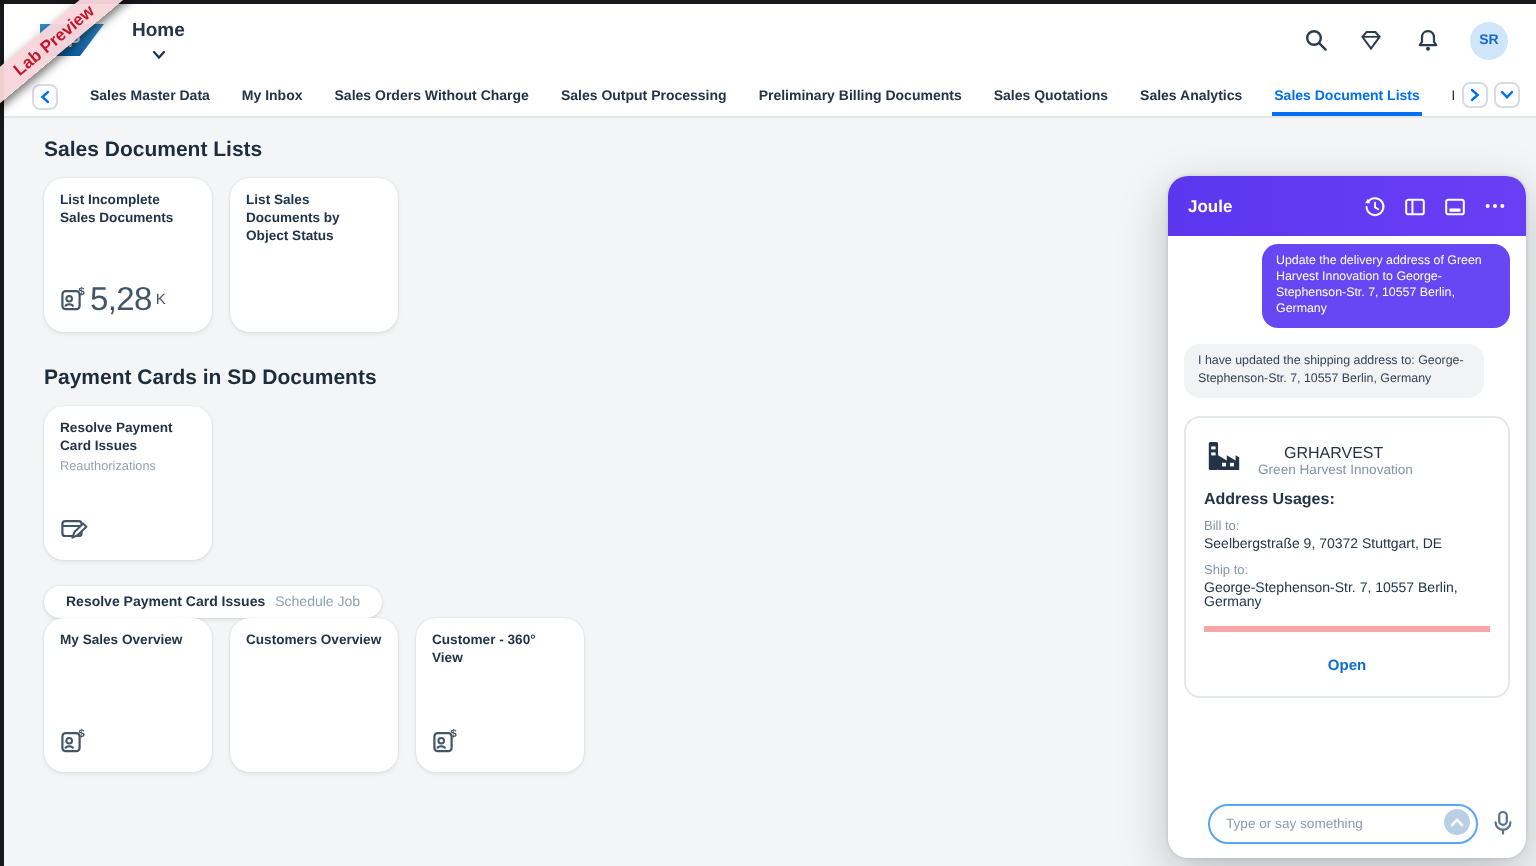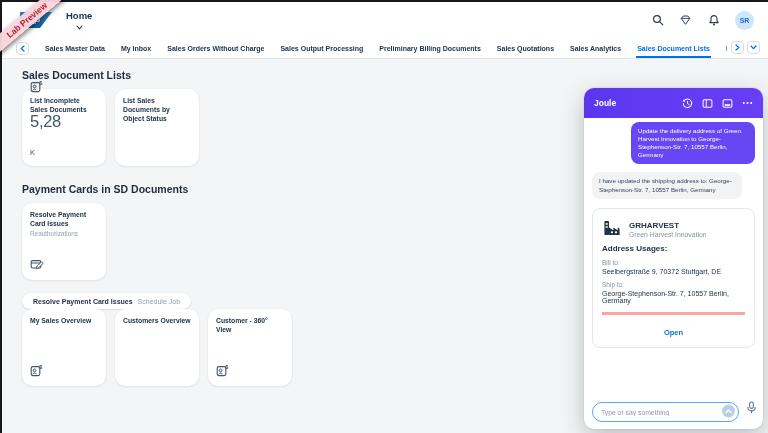--- a/index.html
+++ b/index.html
@@ -28,46 +28,46 @@
   
   .content{position:absolute;top:59px;left:2px;right:0;bottom:0;padding:6px 0 0 20px;}
   .section-title{font-size:10.5px;font-weight:700;color:#1d2d3e;}
   .t1{margin:4px 0 8px;}
   .t2{margin:17px 0 8px;}
   .t3{margin:20px 0 8px;}
   .tile-row{display:flex;gap:9px;}
   .tile{width:84px;height:77px;background:#fff;border-radius:10px;box-shadow:0 1px 2px rgba(26,41,55,.08),0 0 1px rgba(26,41,55,.12);padding:8px;position:relative;cursor:pointer;}
   .tile-title{font-size:6.8px;font-weight:700;color:#223548;line-height:1.3;}
   .tile-sub{font-size:6.4px;color:#93a2b2;margin-top:1px;}
-  .tile-kpi{position:absolute;left:8px;bottom:8px;display:flex;align-items:flex-start;gap:19px;flex-direction:column;}
+  .tile-kpi{position:absolute;left:8px;bottom:8px;display:flex;align-items:center;gap:2px;}
   .kpi-num{font-size:16.5px;line-height:1;color:#42566a;letter-spacing:-.3px;}
   .kpi-unit{font-size:7.5px;color:#42566a;margin-bottom:1px;}
   .kpi-icon{display:flex;margin-bottom:1px;}
   .pill{display:inline-flex;align-items:center;background:#fff;border-radius:999px;padding:4.5px 11px;margin-top:13px;box-shadow:0 1px 2px rgba(26,41,55,.1),0 0 1px rgba(26,41,55,.14);font-size:7px;cursor:pointer;}
   .pill-primary{font-weight:700;color:#223548;}
   .pill-secondary{color:#91a1b1;margin-left:5px;}
   
   .joule{position:absolute;left:584px;top:88px;width:179px;height:341px;background:#fff;border-radius:10px;box-shadow:0 8px 24px rgba(20,30,45,.25),0 0 2px rgba(20,30,45,.15);z-index:50;display:flex;flex-direction:column;}
   .joule-header{height:30px;background:linear-gradient(90deg,#5c36ef,#693ff5);border-radius:10px 10px 0 0;display:flex;align-items:center;padding:0 10px;gap:21px;}
   .joule-title{color:#fff;font-size:8.5px;font-weight:700;}
   .joule-hicons{margin-left:auto;display:flex;align-items:center;gap:9px;}
   .jh-icon{width:11px;height:11px;display:flex;align-items:center;justify-content:center;cursor:pointer;}
   .joule-body{flex:1;padding:4px 8px 8px;position:relative;overflow:hidden;}
   .bubble-user{margin-left:auto;width:124px;background:#6747f3;color:#fff;font-size:6.2px;line-height:1.3;padding:5px 7px;border-radius:8px;}
   .bubble-assistant{margin-top:8px;width:150px;background:#f2f3f5;color:#32445a;font-size:6.2px;line-height:1.35;padding:5px 7px;border-radius:8px;}
   .jcard{margin-top:9px;border:1px solid #e4e7eb;border-radius:8px;background:#fff;padding:9px 9px 6px;}
   .jcard-head{display:flex;align-items:center;gap:7px;}
-  .jcard-code{font-size:8px;font-weight:700;color:#223548;}
+  .jcard-code{font-size:8px;font-weight:400;color:#223548;margin-left:13px;}
   .jcard-name{font-size:6.8px;color:#8494a5;margin-top:1px;}
   .jcard-sec{font-size:8px;color:#223548;margin-top:2px;font-weight:bold;}
   .jcard-label{font-size:6.5px;color:#8494a5;margin-top:6px;}
   .jcard-val{font-size:7px;color:#223548;margin-top:2px;}
   .jcard-foot{margin-top:8px;border-top:3px solid #fca5a5;padding:6px 0 2px;text-align:center;}
   .open-link{color:#0a6ed1;font-size:7.5px;font-weight:700;cursor:pointer;}
-  .joule-inputrow{position:absolute;left:8px;right:6px;bottom:7px;display:flex;align-items:flex-start;gap:6px;}
+  .joule-inputrow{position:absolute;left:20px;right:6px;bottom:7px;display:flex;align-items:center;gap:6px;}
   .jinput-wrap{flex:1;position:relative;}
   .jinput{width:100%;height:20px;border:1.5px solid #57a6f2;border-radius:11px;padding:0 22px 0 8px;font-size:6.8px;color:#334;outline:none;font-family:"Liberation Sans",sans-serif;background:#fff;}
   .jinput::placeholder{color:#8d9cab;}
   .send-btn{position:absolute;right:4px;top:50%;transform:translateY(-50%);width:13px;height:13px;border-radius:50%;background:#b9cfe8;display:flex;align-items:center;justify-content:center;cursor:pointer;}
   .mic{width:12px;height:14px;display:flex;align-items:center;justify-content:center;cursor:pointer;}
 </style>
 </head>
 <body>
 
 <div class="edge-top"></div>

